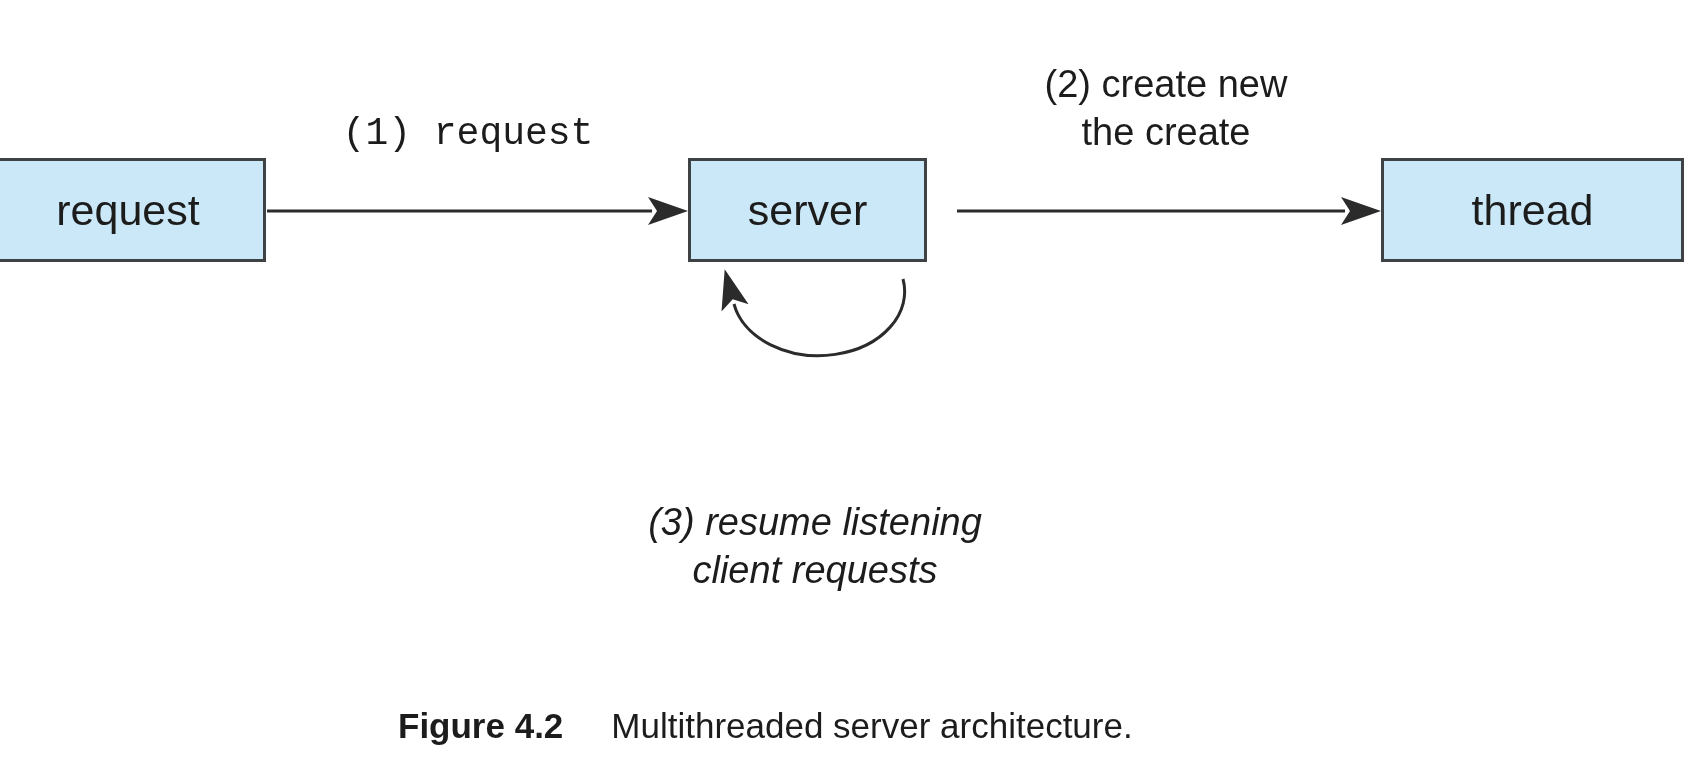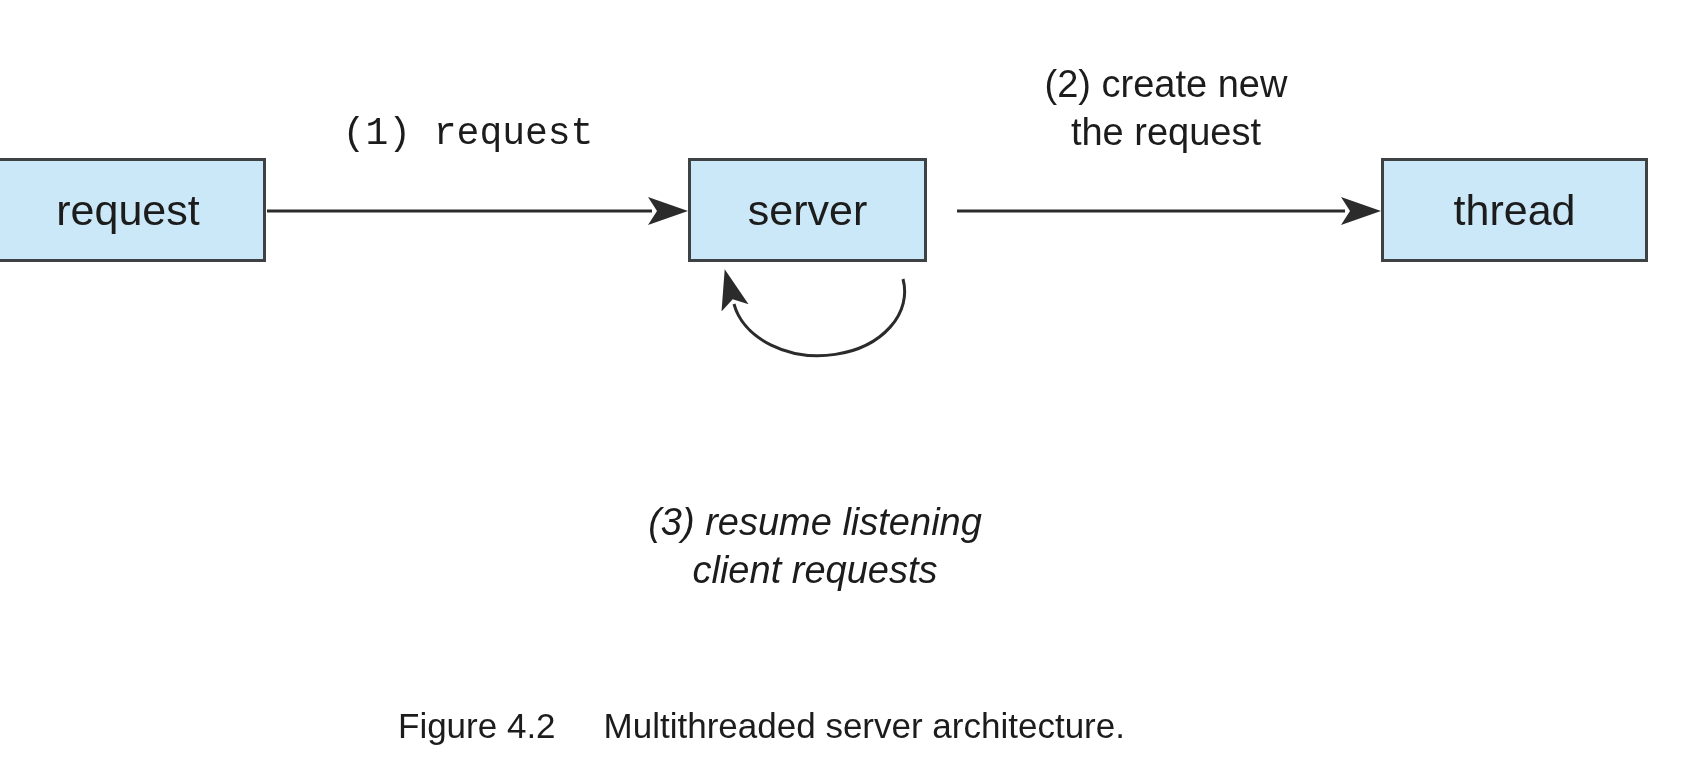--- a/index.html
+++ b/index.html
@@ -19,32 +19,32 @@
   .overlay{position:absolute;left:0;top:0;width:1700px;height:772px;}
   .node{
     position:absolute;top:158px;height:104px;box-sizing:border-box;
     background:var(--node-fill);
     border:3px solid var(--node-border);
     display:flex;align-items:center;justify-content:center;
     font-size:43px;
   }
   #node-client{left:-10px;width:276px;}
   #node-server{left:688px;width:239px;}
-  #node-thread{left:1381px;width:267px;}
+  #node-thread{left:1381px;width:303px;}
   .ann{
     position:absolute;transform:translateX(-50%);
     font-size:38px;line-height:48px;text-align:center;white-space:nowrap;margin-top:24px;
   }
   #label-step1{left:468px;top:86px;font-family:Liberation Mono, monospace;}
   #label-step2{left:1166px;top:36px;}
   #label-step3{left:815px;top:474px;font-style:italic;}
   .caption{
     position:absolute;left:398px;top:706px;font-size:35px;white-space:nowrap;
   }
-  .caption .fig{font-weight:normal;margin-right:48px;}
+  .caption .fig{font-weight:bold;margin-right:48px;}
 </style>
 </head>
 <body>
 
 <div>
 
   <svg class="overlay" viewBox="0 0 1700 772" xmlns="http://www.w3.org/2000/svg">
     <defs>
       <marker id="arrowhead" viewBox="0 0 40 30" refX="4" refY="15" markerWidth="40" markerHeight="30" markerUnits="userSpaceOnUse" orient="auto">
         <polygon points="40,15 0,1 9,15 0,29" fill="var(--arrow)"></polygon>
@@ -67,21 +67,21 @@
   </div>
 
   <div class="node" id="node-thread">
     <span>thread</span>
   </div>
 
   <div class="ann" id="label-step1">(1) request</div>
 
   <div class="ann" id="label-step2">
     <div>(2) create new</div>
-    <div>the request</div>
+    <div>the create</div>
   </div>
 
   <div class="ann" id="label-step3">
     <div>(3) resume listening</div>
     <div>client requests</div>
   </div>
 
   <div class="caption">
     <span class="fig">Figure 4.2</span><span>Multithreaded server architecture.</span>
   </div>

